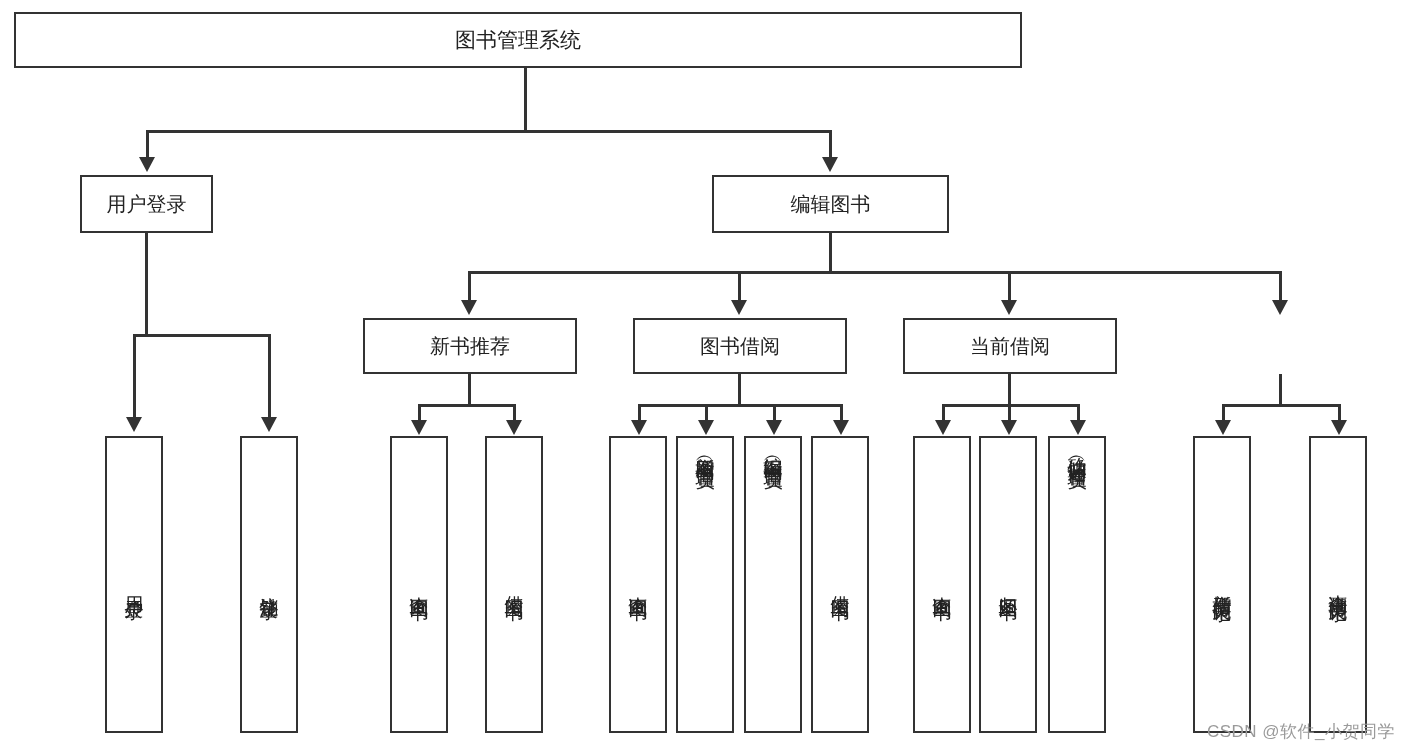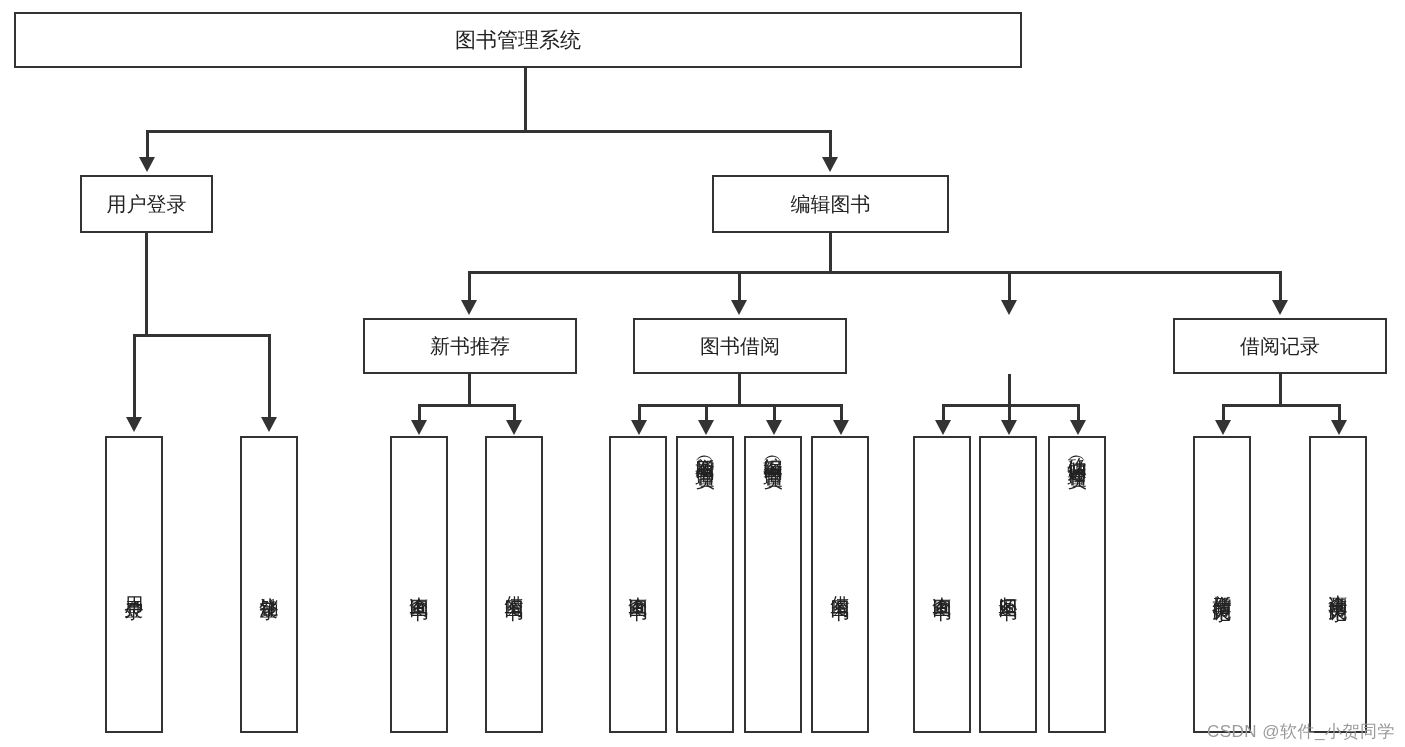--- a/index.html
+++ b/index.html
@@ -124,22 +124,22 @@
   <div class="arrow" style="left:1001px; top:300px;"></div>
   <div class="ln vln" style="left:1279px; top:271px; height:30px;"></div>
   <div class="arrow" style="left:1272px; top:300px;"></div>
 
   <div class="box l2" style="left:633px; width:214px;">
     <span>图书借阅</span>
   </div>
   <div class="box l2" style="left:363px; width:214px;">
     <span>新书推荐</span>
   </div>
-  <div class="box l2" style="left:1173px; width:214px;">
-    <span>借阅记录</span>
+  <div class="box l2" style="left:903px; width:214px;">
+    <span>当前借阅</span>
   </div>
 
   <div class="ln vln" style="left:468px; top:374px; height:32px;"></div>
   <div class="ln hln" style="left:419px; top:404px; width:97px;"></div>
   <div class="ln vln" style="left:418px; top:404px; height:18px;"></div>
   <div class="arrow" style="left:411px; top:420px;"></div>
   <div class="ln vln" style="left:513px; top:404px; height:18px;"></div>
   <div class="arrow" style="left:506px; top:420px;"></div>
 
   <div class="ln vln" style="left:738px; top:374px; height:32px;"></div>

